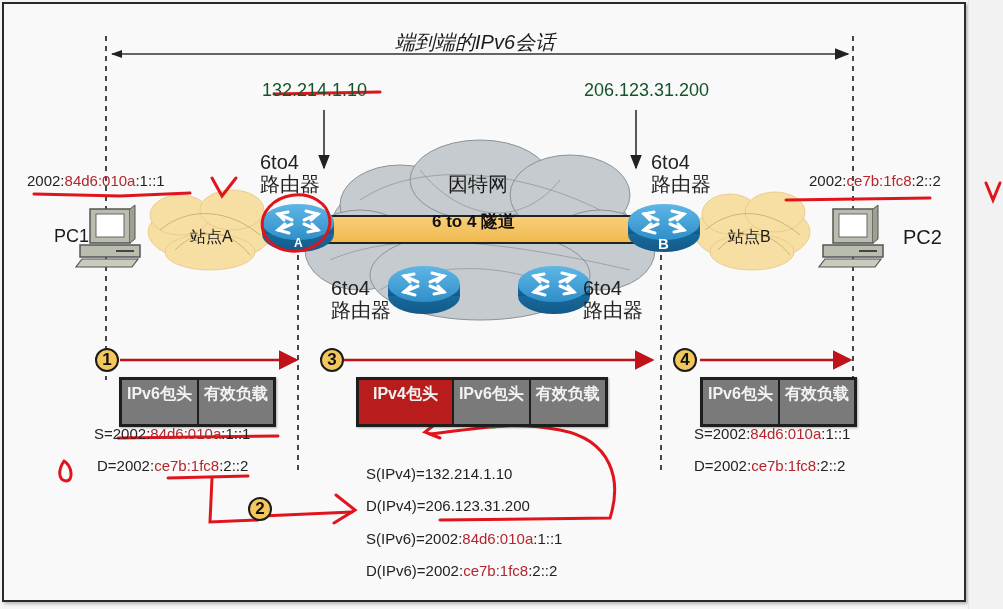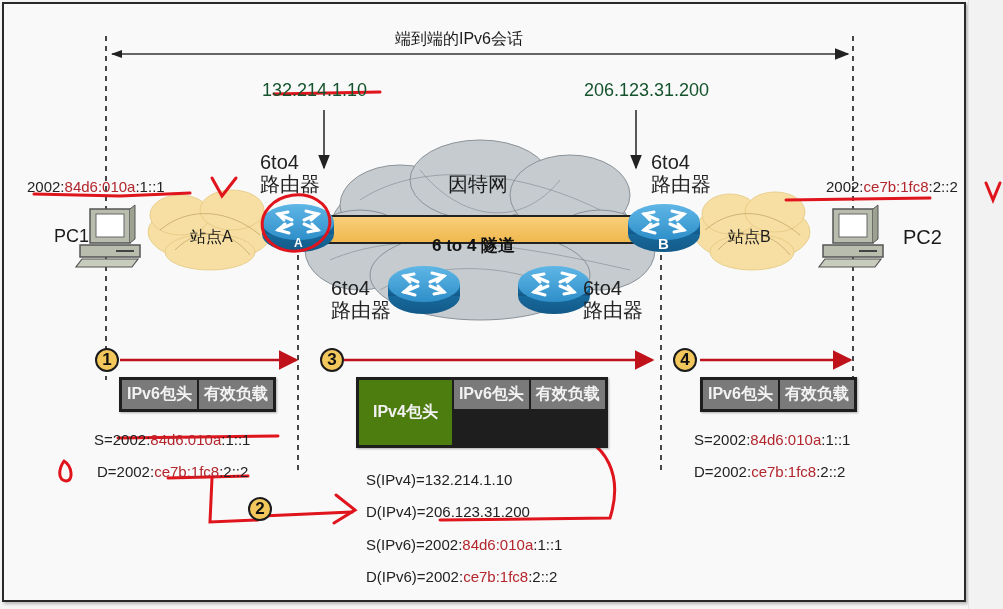--- a/index.html
+++ b/index.html
@@ -14,32 +14,32 @@
     background:#f8f9f8; border:2px solid #2a2a2a; box-sizing:border-box;
     box-shadow: 2px 2px 3px rgba(0,0,0,0.25);
   }
   .right-gutter {
     position:absolute; left:968px; top:0; width:35px; height:609px; background:#f1f2f1;
     border-left:1px solid #e3e3e3;
   }
   .t { position:absolute; white-space:nowrap; }
   .ip { font-size:18px; color:#14532d; }
   .lbl { font-size:20px; color:#222; text-align:left; line-height:22px; }
-  .addr { font-size:15px; color:#222;margin-top:6px; }
+  .addr { font-size:15px; color:#222; }
   .red { color:#b3262e; }
   svg { position:absolute; left:0; top:0; overflow:visible; }
   .pkt {
     position:absolute; display:flex; border:3px solid #1e1e1e; background:#1e1e1e; gap:2px;
     box-shadow: 1px 1px 2px rgba(0,0,0,0.3);
   }
   .pkt span {
-    display:block; height:29px; line-height:28px; padding:0 5px;
+    display:block; height:44px; line-height:28px; padding:0 5px;
     font-size:16px; font-weight:bold; color:#f2f2f2; background:#7a7a7a;
   }
-  .pkt span.v4 { background:#4d7c0f; padding:18px 14px; }
+  .pkt span.v4 { background:#b91c1c; padding:0 14px; }
   .badge {
     position:absolute; width:24px; height:24px; border-radius:50%;
     background:#f2c75c; border:2px solid #1b1b1b; box-sizing:border-box;
     font-weight:bold; font-size:17px; line-height:20px; text-align:center; color:#111;
   }
   .tunnel-label { font-weight:bold; font-size:17px; color:#111; }
 </style>
 </head>
 <body>
 
@@ -169,21 +169,21 @@
     <path d="M336,495 L355,510 L334,523"></path>
     <path d="M440,520 L610,518 C622,480 612,440 560,430 C510,420 470,430 430,434"></path>
     <path d="M438,422 L425,432 L440,438"></path>
     <path d="M64,461 C58,470 58,480 66,481 C74,481 72,466 64,461"></path>
   </g>
 
   <circle cx="493" cy="414" r="15" fill="#3fb34f" opacity="0.55"></circle>
   <path d="M493,408 v12 M487,414 h12" stroke="#c0121a" stroke-width="1.5"></path>
 </svg>
 
-<div class="t" style="left:395px;top:29px;font-size:16px;">端到端的IPv6会话</div>
+<div class="t" style="left:395px;top:29px;font-size:20px;font-style:italic;">端到端的IPv6会话</div>
 
 <div class="t ip" style="left:262px;top:80px;">132.214.1.10</div>
 <div class="t ip" style="left:584px;top:80px;">206.123.31.200</div>
 
 <div class="t lbl" style="left:260px;top:151px;">
   <div>6to4</div>
     <div>路由器</div>
 </div>
 <div class="t lbl" style="left:651px;top:151px;">
   <div>6to4</div>
@@ -192,33 +192,33 @@
 <div class="t lbl" style="left:331px;top:277px;">
   <div>6to4</div>
     <div>路由器</div>
 </div>
 <div class="t lbl" style="left:583px;top:277px;">
   <div>6to4</div>
     <div>路由器</div>
 </div>
 
 <div class="t" style="left:448px;top:171px;font-size:20px;">因特网</div>
-<div class="t tunnel-label" style="left:432px;top:234px;">6 to 4 隧道</div>
+<div class="t tunnel-label" style="left:432px;top:210px;">6 to 4 隧道</div>
 
 <div class="t" style="left:190px;top:227px;font-size:16px;">站点A</div>
 <div class="t" style="left:728px;top:227px;font-size:16px;">站点B</div>
 
 <div class="t" style="left:294px;top:236px;font-size:12px;font-weight:bold;color:#fff;">A</div>
 <div class="t" style="left:658px;top:235px;font-size:15px;font-weight:bold;color:#fff;">B</div>
 
 <div class="t" style="left:26px;top:226px;font-size:18px;margin-left:28px;">PC1</div>
 <div class="t" style="left:903px;top:226px;font-size:20px;">PC2</div>
 
 <div class="t addr" style="left:27px;top:172px;"><span>2002:</span><span class="red">84d6:010a</span><span>:1::1</span></div>
-<div class="t addr" style="left:826px;top:172px;"><span>2002:</span><span class="red">ce7b:1fc8</span><span>:2::2</span></div>
+<div class="t addr" style="left:809px;top:172px;"><span>2002:</span><span class="red">ce7b:1fc8</span><span>:2::2</span></div>
 
 <div class="badge" style="left:95px;top:348px;">1</div>
 <div class="badge" style="left:320px;top:348px;">3</div>
 <div class="badge" style="left:673px;top:348px;">4</div>
 <div class="badge" style="left:248px;top:497px;">2</div>
 
 <div class="pkt" style="left:119px;top:377px;">
   <span>IPv6包头</span>
   <span>有效负载</span>
 </div>

